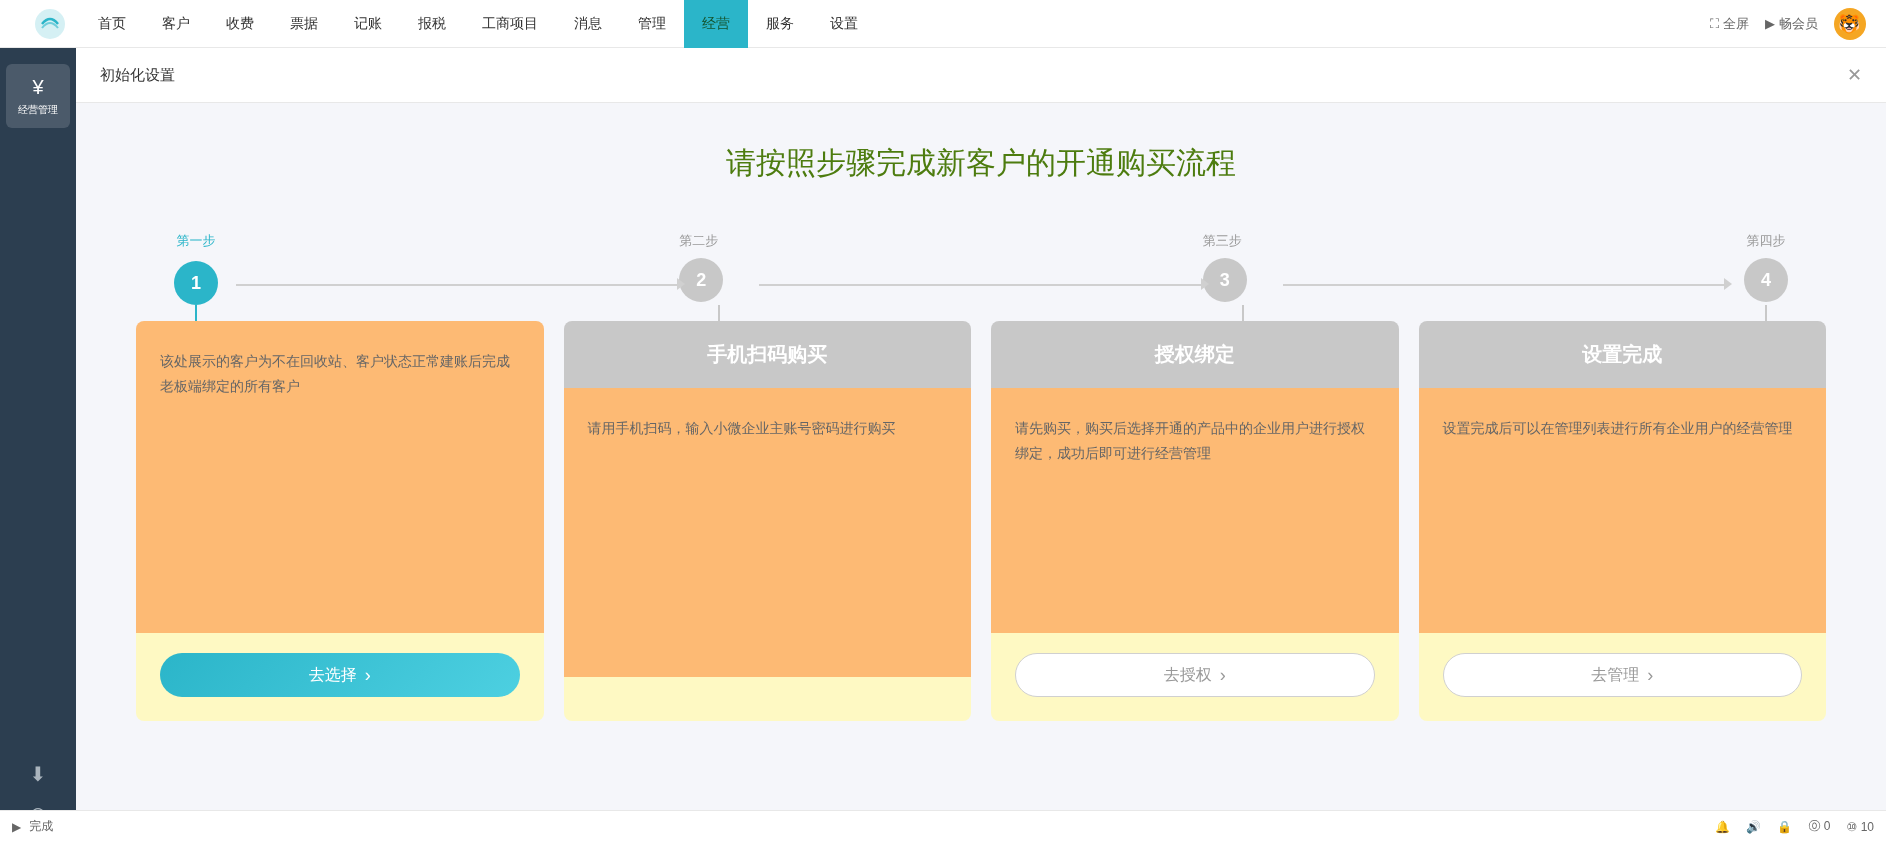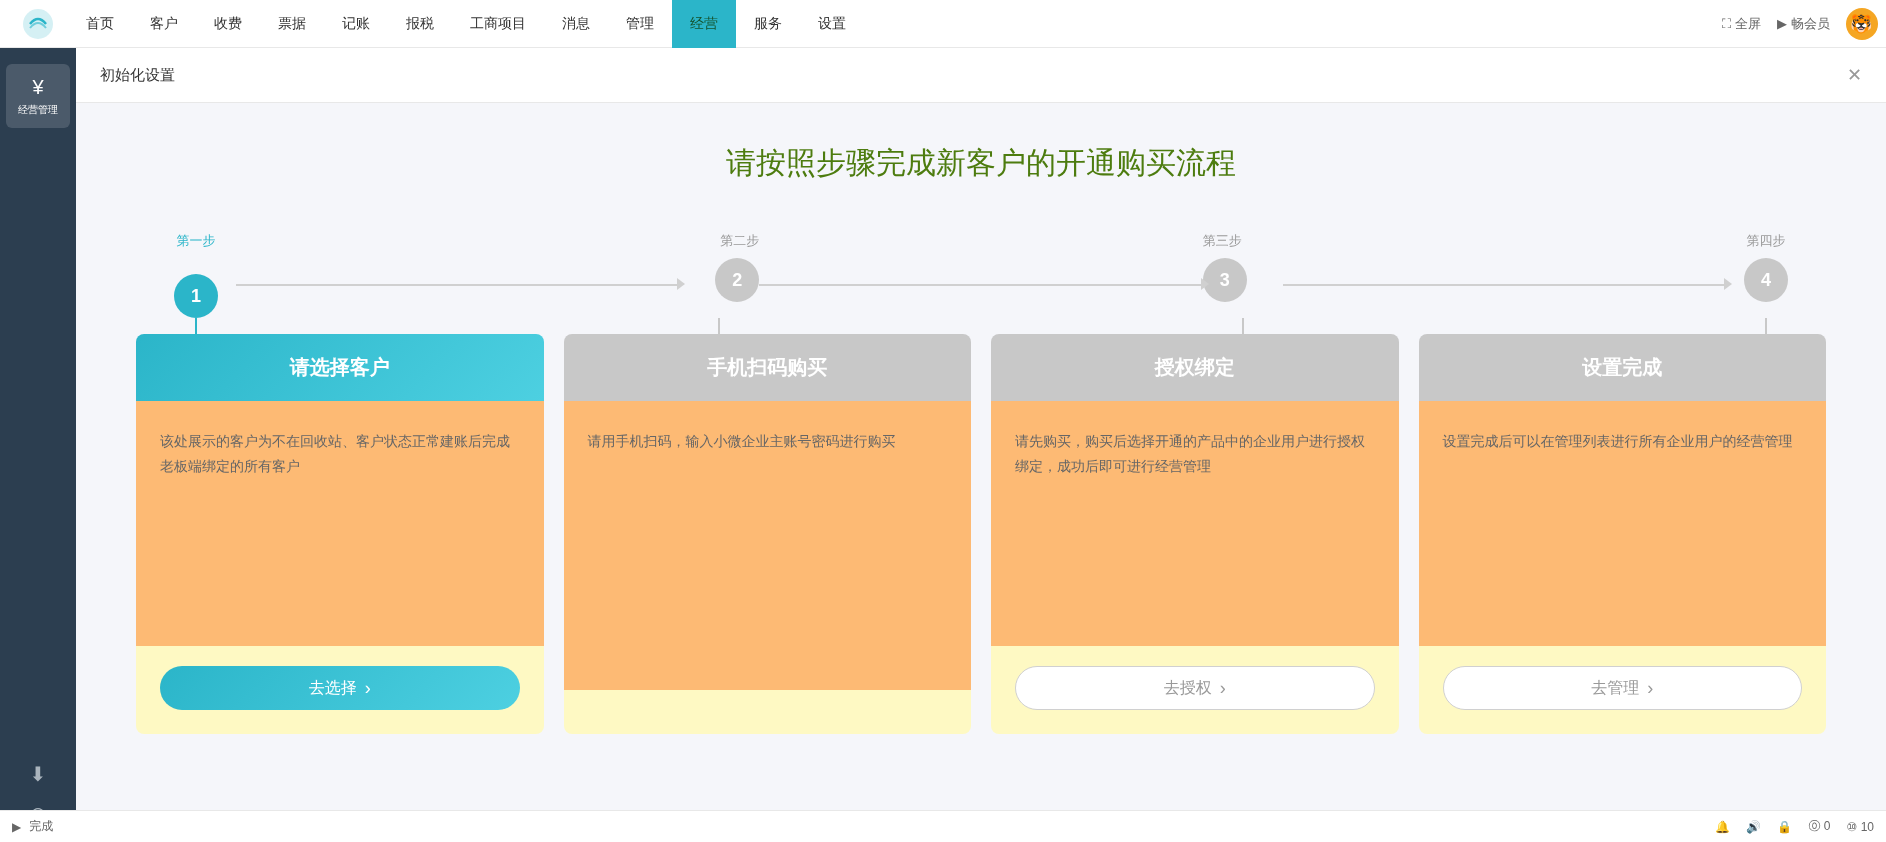--- a/index.html
+++ b/index.html
@@ -3,21 +3,21 @@
   <meta charset="utf-8">
   <style>
     * { box-sizing: border-box; margin: 0; padding: 0; }
     body { font-family: "Microsoft YaHei", "PingFang SC", sans-serif; background: #f0f2f5; width: 1886px; min-height: 842px; overflow: hidden; }
 
     
     .top-nav {
       display: flex; align-items: center;
       background: #fff; height: 48px;
       border-bottom: 1px solid #e8e8e8;
-      padding: 0 8px;
+      padding: 0 20px;
     }
     .nav-logo {
       width: 60px; display: flex; align-items: center; justify-content: center;
     }
     .nav-logo svg { width: 32px; height: 32px; }
     .nav-items { display: flex; flex: 1; align-items: center; gap: 0; }
     .nav-item {
       padding: 0 18px; height: 48px; display: flex; align-items: center;
       font-size: 14px; color: #333; cursor: pointer; position: relative;
     }
@@ -155,31 +155,31 @@
       <span style="font-size:15px; color:#333;">初始化设置</span>
       <span class="close-btn">✕</span>
     </div>
 
     <div class="flow-container">
       <div class="flow-title">请按照步骤完成新客户的开通购买流程</div>
 
       <div style="display:flex; align-items:flex-start; margin-bottom: 0; padding: 0 20px;">
 
         <div style="display:flex; flex-direction:column; align-items:center; min-width:80px;">
-          <div style="font-size:13px; color:#2bb5c9; margin-bottom:24px;">第一步</div>
+          <div style="font-size:13px; color:#2bb5c9; margin-bottom:11px;">第一步</div>
           <div class="step-dot active">1</div>
         </div>
 
         <div style="flex:1; display:flex; flex-direction:column; justify-content:flex-end; padding-bottom:0;">
           <div style="height:2px; background:#d0d0d0; margin-top:52px; position:relative;">
             <div style="position:absolute; right:-6px; top:-6px; width:0; height:0; border-top:6px solid transparent; border-bottom:6px solid transparent; border-left:8px solid #d0d0d0;"></div>
           </div>
         </div>
 
-        <div style="display:flex; flex-direction:column; align-items:flex-end; min-width:80px;">
+        <div style="display:flex; flex-direction:column; align-items:flex-start; min-width:80px;">
           <div style="font-size:13px; color:#999; margin-bottom:8px;">第二步</div>
           <div class="step-dot inactive">2</div>
         </div>
 
         <div style="flex:1; display:flex; flex-direction:column; justify-content:flex-end;">
           <div style="height:2px; background:#d0d0d0; margin-top:52px; position:relative;">
             <div style="position:absolute; right:-6px; top:-6px; width:0; height:0; border-top:6px solid transparent; border-bottom:6px solid transparent; border-left:8px solid #d0d0d0;"></div>
           </div>
         </div>
 
@@ -214,21 +214,20 @@
         </div>
         <div style="flex:1;"></div>
         <div style="min-width:80px; display:flex; justify-content:center;">
           <div style="width:2px; height:16px; background:#c8c8c8;"></div>
         </div>
       </div>
 
       <div class="cards-row">
 
         <div class="step-card">
-          <div class="card-header active-header">请选择客户</div>
           <div class="card-body">
             <div class="card-desc">该处展示的客户为不在回收站、客户状态正常建账后完成老板端绑定的所有客户</div>
           </div>
           <div class="card-footer">
             <button class="card-btn active-btn">
               <span>去选择</span>
               <span style="font-size:18px;">›</span>
             </button>
           </div>
         </div>

